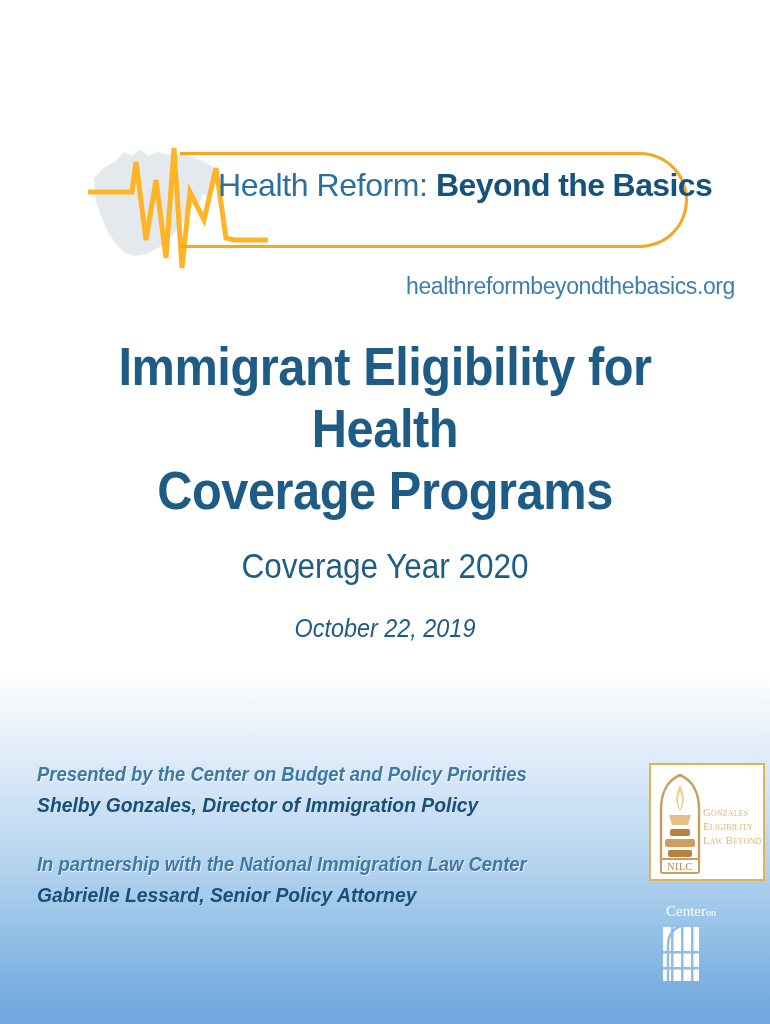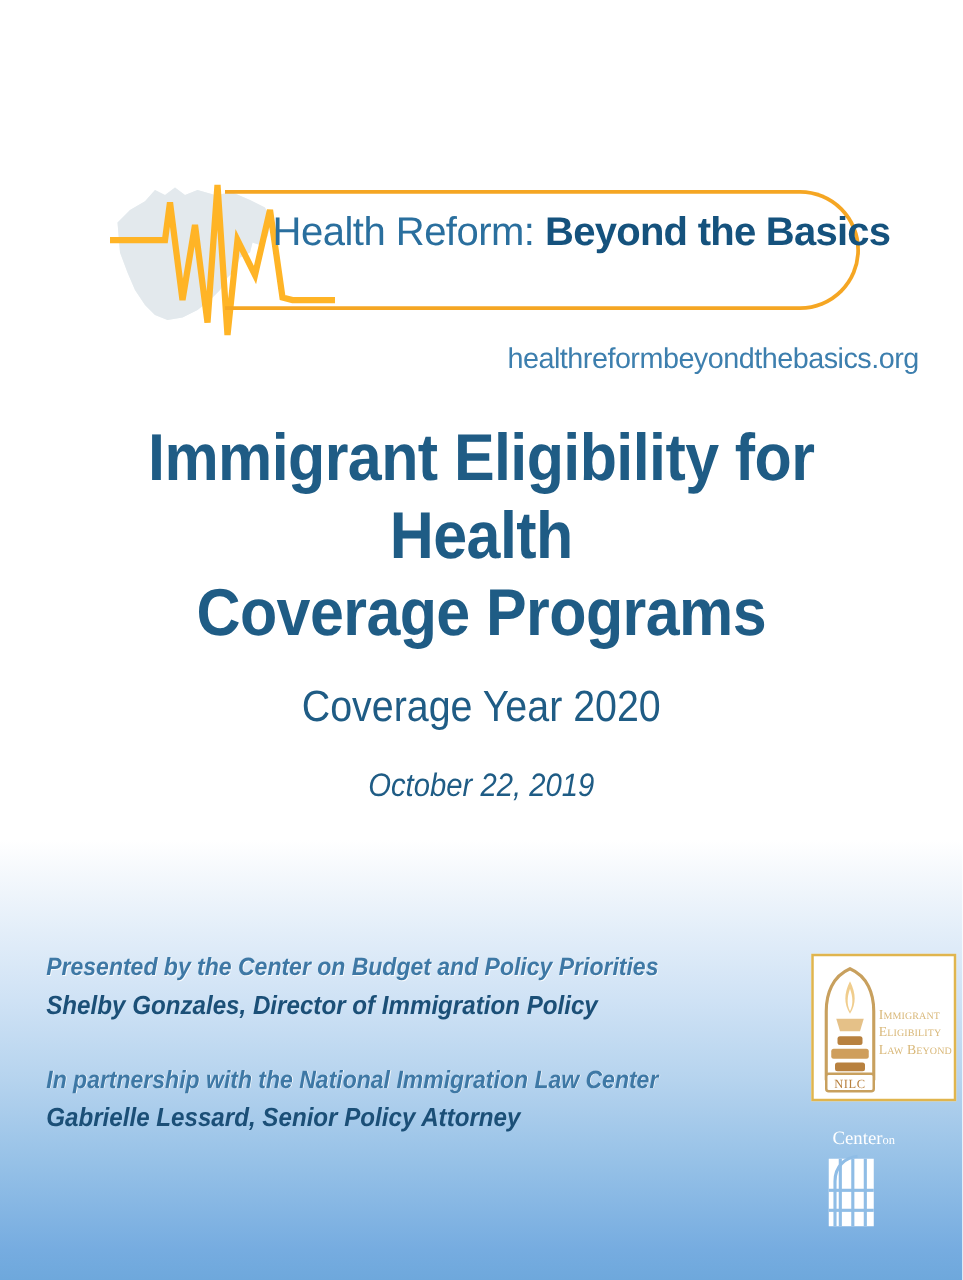--- a/index.html
+++ b/index.html
@@ -295,21 +295,21 @@
       <path d="M23 14 C18 24 18 32 23 40 C28 32 28 24 23 14 Z" fill="#f0cd8d"></path>
       <path d="M23 20 C20.5 27 20.5 33 23 38 C25.5 33 25.5 27 23 20 Z" fill="#ffffff"></path>
       <path d="M12 44 L34 44 L31 54 L15 54 Z" fill="#e5c188"></path>
       <rect x="13" y="58" width="20" height="7" rx="2" fill="#b8813f"></rect>
       <rect x="8" y="68" width="30" height="8" rx="2" fill="#cf9e5c"></rect>
       <rect x="11" y="79" width="24" height="7" rx="2" fill="#b8813f"></rect>
       <rect x="4" y="88" width="38" height="14" rx="2" fill="#ffffff" stroke="#c8a05e" stroke-width="2"></rect>
       <text x="23" y="99" text-anchor="middle" font-family="Liberation Serif, serif" font-size="10" fill="#b8813f" letter-spacing="0.5">NILC</text>
     </svg>
     <div class="nilc-words">
-      <div>Immigrant</div>
+      <div>Gonzales</div>
       <div>Eligibility</div>
       <div>Law Beyond</div>
     </div>
   </div>
 
   <div class="cbpp">
     <div class="cbpp-top">
       <span>Center</span><span class="sm">on</span>
     </div>
     <svg class="cbpp-mark" viewBox="0 0 40 62" aria-hidden="true">

